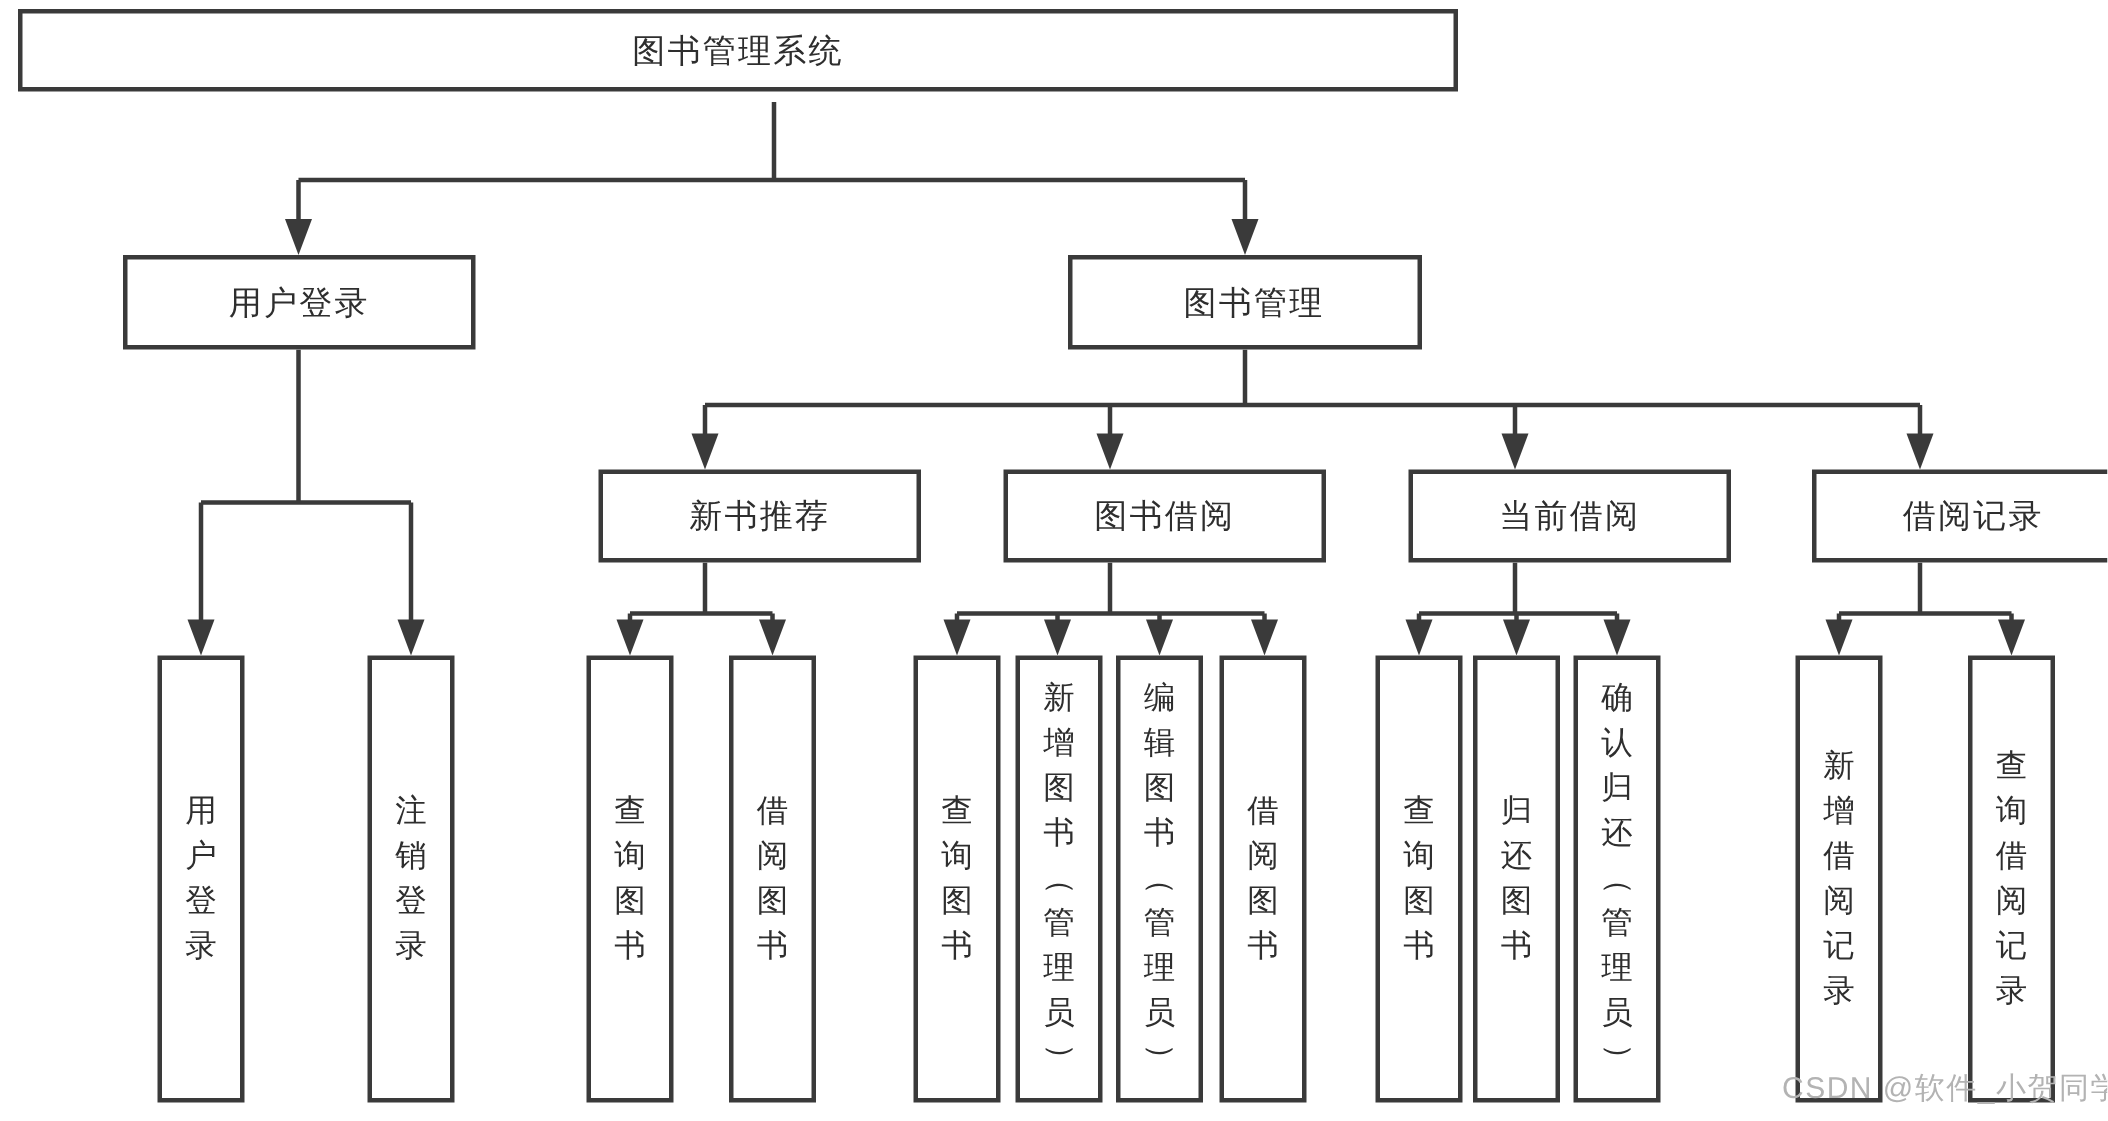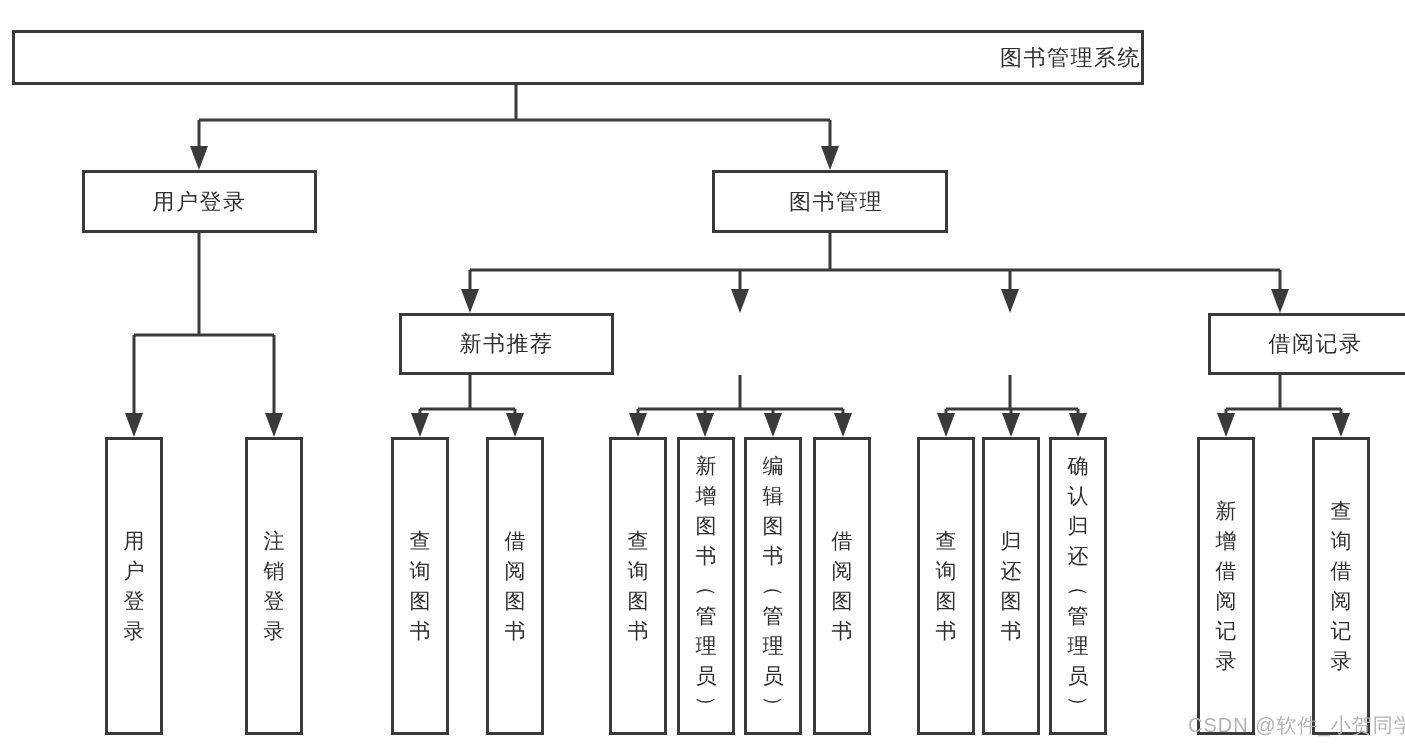--- a/index.html
+++ b/index.html
@@ -20,21 +20,21 @@
     position: absolute;
     box-sizing: border-box;
     border: 3px solid #3a3a3a;
     background: #ffffff;
     display: flex;
     align-items: center;
     justify-content: center;
     color: #2e2e2e;
   }
   .hlabel { font-size: 22px; letter-spacing: 1.5px; white-space: nowrap; }
-  .root  { left: 12px;  top: 30px;  width: 1132px; height: 55px; justify-content: flex-end; }
+  .root  { left: 12px;  top: 6px;  width: 960px; height: 55px; }
   .l2a   { left: 82px;  top: 170px; width: 235px;  height: 63px; }
   .l2b   { left: 712px; top: 170px; width: 236px;  height: 63px; padding-left: 12px; }
   .l3    { top: 313px;  width: 215px; height: 62px; margin-left: 36px; }
   .l3a { left: 363px; }  .l3b { left: 633px; }  .l3c { left: 903px; }  .l3d { left: 1172px; }
   .leaf  { top: 437px;  width: 58px; height: 298px; }
   .lf1  { left: 105px; }  .lf2  { left: 245px; }
   .lf3  { left: 391px; }  .lf4  { left: 486px; }
   .lf5  { left: 609px; }  .lf6  { left: 677px; }  .lf7  { left: 744px; }  .lf8  { left: 813px; }
   .lf9  { left: 917px; }  .lf10 { left: 982px; }  .lf11 { left: 1049px; }
   .lf12 { left: 1197px; } .lf13 { left: 1312px; }
@@ -114,20 +114,26 @@
   <div class="box l2a">
     <span class="hlabel">用户登录</span>
   </div>
   <div class="box l2b">
     <span class="hlabel">图书管理</span>
   </div>
 
   <div class="box l3 l3a">
     <span class="hlabel">新书推荐</span>
   </div>
+  <div class="box l3 l3b">
+    <span class="hlabel">图书借阅</span>
+  </div>
+  <div class="box l3 l3c">
+    <span class="hlabel">当前借阅</span>
+  </div>
   <div class="box l3 l3d">
     <span class="hlabel">借阅记录</span>
   </div>
 
   <div class="box leaf lf1">
     <div class="vtext">
         <span>用</span>
         <span>户</span>
         <span>登</span>
         <span>录</span>

